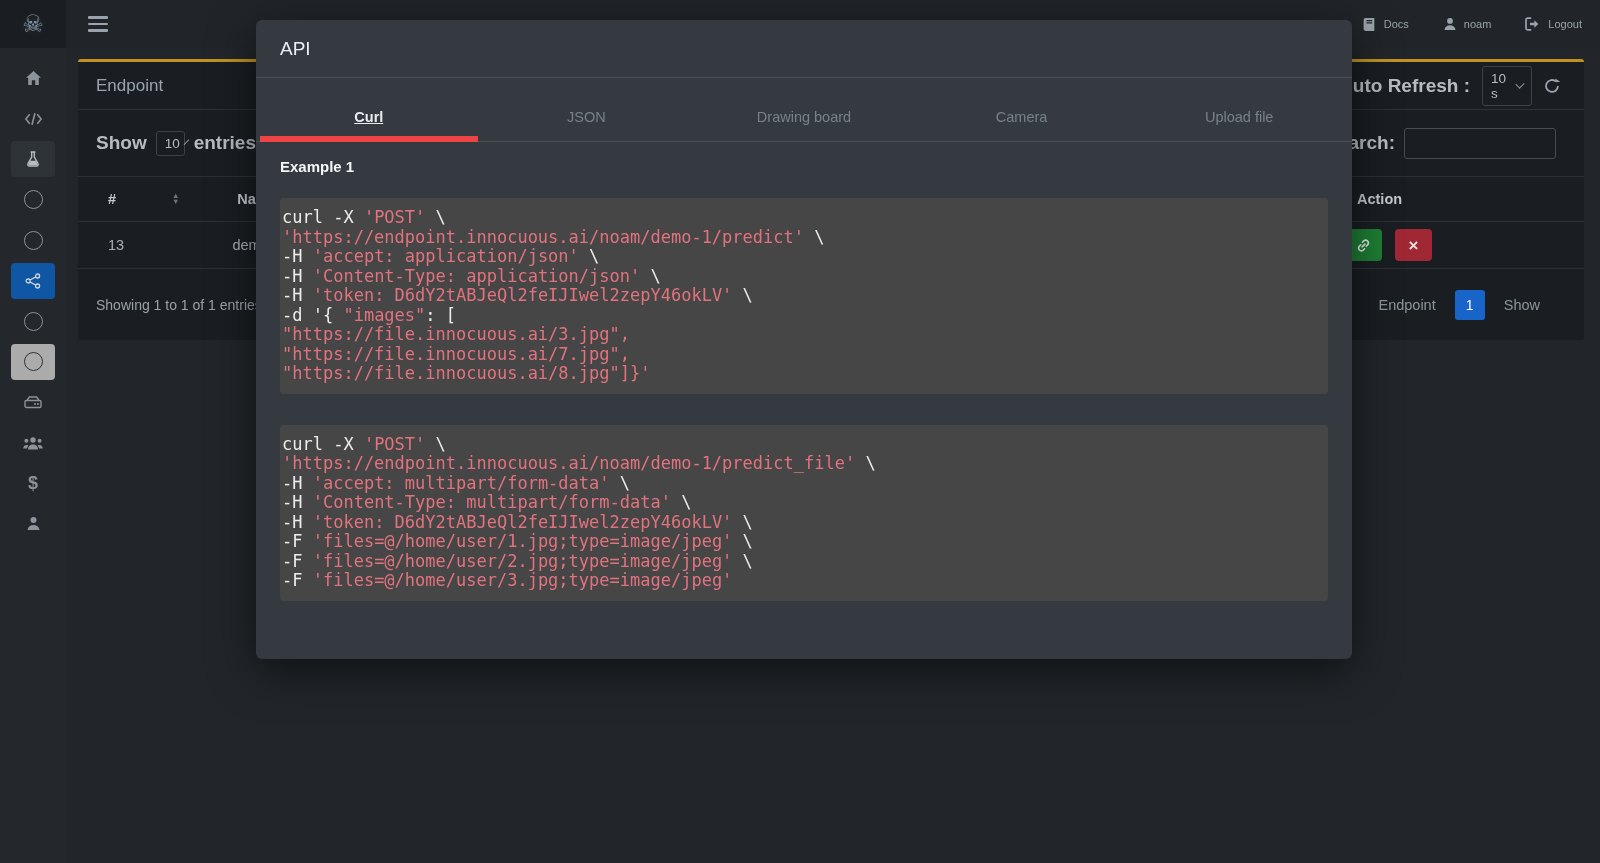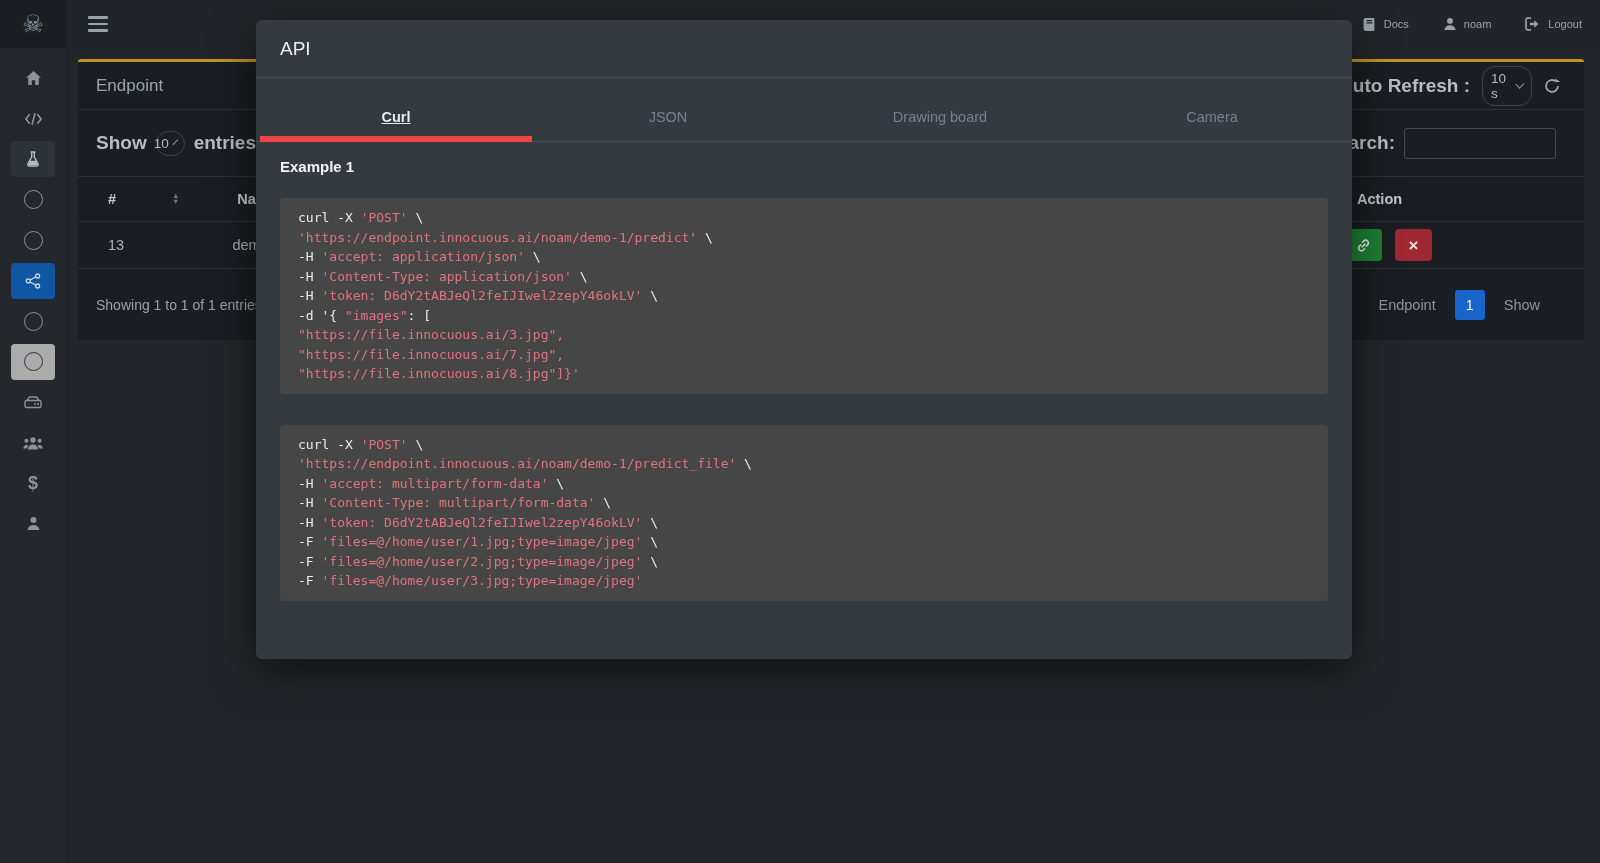--- a/index.html
+++ b/index.html
@@ -30,22 +30,22 @@
   .dollar-glyph { font-size:18px; font-weight:bold; line-height:1; }
 
   
   .card { position:absolute; left:78px; top:59px; width:1506px; height:281px; background:#1a1e22;
     border-top:3px solid #bf9222; border-radius:3px; }
   .card-header { height:48px; display:flex; align-items:center; justify-content:space-between;
     padding:0 24px 0 18px; border-bottom:1px solid #2c3136; }
   .card-title { font-size:17px; color:#9aa3ac; }
   .refresh-group { display:flex; align-items:center; gap:12px; }
   .lbl-bold { font-size:19px; font-weight:bold; color:#b6bcc2; }
-  .mini-select { display:flex; align-items:center; justify-content:flex-end; gap:6px;
-    border:1px solid #3c4248; border-radius:13px; background:transparent; color:#b6bcc2;
+  .mini-select { display:flex; align-items:center; justify-content:flex-start; gap:6px;
+    border:1px solid #3c4248; border-radius:3px; background:transparent; color:#b6bcc2;
     font-size:13.5px; padding:4px 8px; cursor:pointer; }
   .chev { width:7px; height:7px; border-right:1.8px solid #8b949c; border-bottom:1.8px solid #8b949c;
     transform:rotate(45deg) translate(-1px,-1px); display:inline-block; }
   .refresh-icon { color:#9aa3ab; cursor:pointer; display:flex; }
 
   .controls-row { height:66px; display:flex; align-items:center; justify-content:space-between; padding:0 28px 0 18px; }
   .show-group { display:flex; align-items:center; gap:9px; }
   .search-group { display:flex; align-items:center; gap:9px; }
   .search-input { width:152px; height:31px; background:transparent; border:1px solid #444b52;
     border-radius:3px; color:#c6ccd2; font-size:14px; padding:0 8px; outline:none; }
@@ -78,22 +78,22 @@
   .modal { position:absolute; left:256px; top:20px; width:1096px; height:639px; background:#343a40;
     border-radius:6px; box-shadow:0 12px 45px rgba(0,0,0,.55); }
   .modal-header { height:58px; display:flex; align-items:center; padding:0 24px; border-bottom:1px solid #464d54; }
   .modal-title { font-size:19px; color:#eceff2; }
   .tabs { display:flex; margin-top:23px; border-bottom:1px solid #464d54; padding:0 4px; }
   .tab { flex:1; text-align:center; font-size:14.5px; color:#78818a; padding:8px 0 11px; cursor:pointer; }
   .tab.active { color:#e9ecef; font-weight:600; border-bottom:6px solid #ef4444; margin-bottom:-1px;text-decoration:underline; }
   .modal-body { padding:16px 24px 0; }
   .example-heading { font-size:15px; font-weight:bold; color:#f3f5f7; margin-top:0; }
   .example-heading + .code-block { margin-top:23px; }
-  .code-block { background:#464646; border-radius:4px; padding:10px 18px;
-    font-family:"DejaVu Sans Mono", monospace; font-size:13px; line-height:19.5px; color:#ececec;
+  .code-block { background:#464646; border-radius:4px; padding:10px 2px;
+    font-family:"DejaVu Sans Mono", monospace; font-size:17px; line-height:19.5px; color:#ececec;
     white-space:pre; }
   .code-block .s { color:#e1737e; }
   .example-gap { height:31px; }
 
   svg { vertical-align:middle; }
 </style>
 </head>
 <body>
 
 <div class="stage">
@@ -336,20 +336,21 @@
 
   <div class="modal">
     <div class="modal-header">
       <div class="modal-title">API</div>
     </div>
     <div class="tabs" id="modal-tabs">
         <div class="tab active">Curl</div>
         <div class="tab">JSON</div>
         <div class="tab">Drawing board</div>
         <div class="tab">Camera</div>
+        <div class="tab">Upload file</div>
       </div>
     <div class="modal-body" id="modal-body">
         <div class="example-heading">Example 1</div>
         <div class="code-block"><div class="code-line"><span class="p">curl -X </span><span class="s">'POST'</span><span class="p"> \</span></div><div class="code-line"><span class="s">'https://endpoint.innocuous.ai/noam/demo-1/predict'</span><span class="p"> \</span></div><div class="code-line"><span class="p">-H </span><span class="s">'accept: application/json'</span><span class="p"> \</span></div><div class="code-line"><span class="p">-H </span><span class="s">'Content-Type: application/json'</span><span class="p"> \</span></div><div class="code-line"><span class="p">-H </span><span class="s">'token: D6dY2tABJeQl2feIJIwel2zepY46okLV'</span><span class="p"> \</span></div><div class="code-line"><span class="p">-d '{ </span><span class="s">"images"</span><span class="p">: [</span></div><div class="code-line"><span class="s">"https://file.innocuous.ai/3.jpg",</span></div><div class="code-line"><span class="s">"https://file.innocuous.ai/7.jpg",</span></div><div class="code-line"><span class="s">"https://file.innocuous.ai/8.jpg"]}'</span></div></div>
         <div class="example-gap"></div>
         <div class="code-block"><div class="code-line"><span class="p">curl -X </span><span class="s">'POST'</span><span class="p"> \</span></div><div class="code-line"><span class="s">'https://endpoint.innocuous.ai/noam/demo-1/predict_file'</span><span class="p"> \</span></div><div class="code-line"><span class="p">-H </span><span class="s">'accept: multipart/form-data'</span><span class="p"> \</span></div><div class="code-line"><span class="p">-H </span><span class="s">'Content-Type: multipart/form-data'</span><span class="p"> \</span></div><div class="code-line"><span class="p">-H </span><span class="s">'token: D6dY2tABJeQl2feIJIwel2zepY46okLV'</span><span class="p"> \</span></div><div class="code-line"><span class="p">-F </span><span class="s">'files=@/home/user/1.jpg;type=image/jpeg'</span><span class="p"> \</span></div><div class="code-line"><span class="p">-F </span><span class="s">'files=@/home/user/2.jpg;type=image/jpeg'</span><span class="p"> \</span></div><div class="code-line"><span class="p">-F </span><span class="s">'files=@/home/user/3.jpg;type=image/jpeg'</span></div></div>
       </div>
   </div>
 
 </div>

